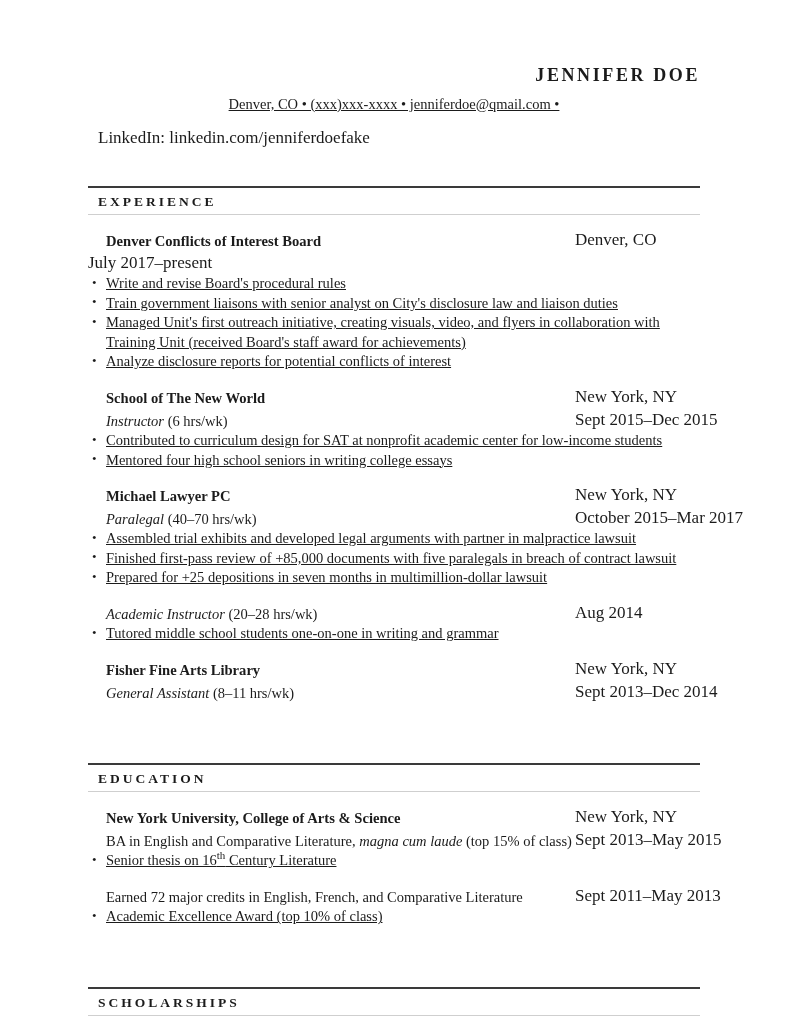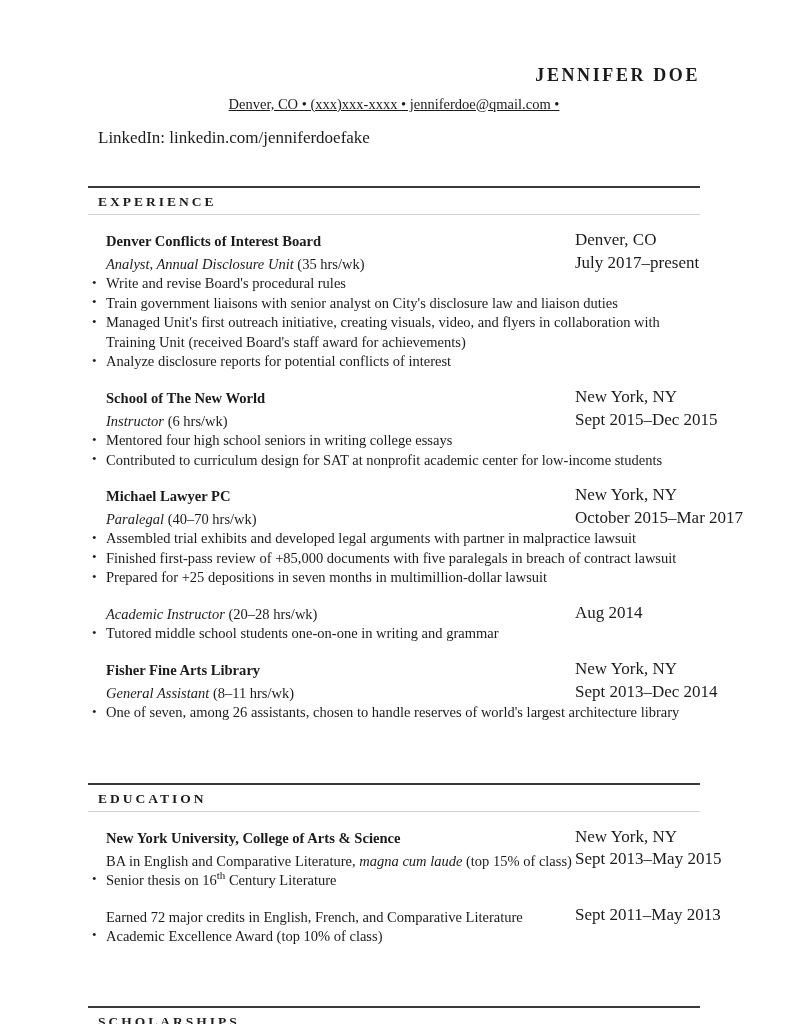--- a/index.html
+++ b/index.html
@@ -107,20 +107,21 @@
     font-style: normal;
   }
   .degree { font-style: normal; }
   .em { font-style: italic; }
 
   
   ul.bullets {
     list-style: none;
     margin: 0;
     padding: 0;
+    text-decoration: underline;
   }
   ul.bullets li {
     position: relative;
     padding-left: 18px;
     margin: 0;
     font-size: 14.5px;
     line-height: 1.345;
     width: 600px;
   }
   ul.bullets li::before {
@@ -155,23 +156,20 @@
       <div class="sec-rule-bot"></div>
 
       <div class="entry">
         <div class="row">
           <div class="col-left">
             <span class="org">Denver Conflicts of Interest Board</span>
           </div>
           <div class="col-right">Denver, CO</div>
         </div>
         <div class="row">
-          <div class="col-left">
-            <span class="role">Analyst, Annual Disclosure Unit</span><span class="role-hours"> (35 hrs/wk)</span>
-          </div>
           <div class="col-right">July 2017–present</div>
         </div>
         <ul class="bullets">
           <li>Write and revise Board's procedural rules</li>
           <li>Train government liaisons with senior analyst on City's disclosure law and liaison duties</li>
           <li>Managed Unit's first outreach initiative, creating visuals, video, and flyers in collaboration with Training Unit (received Board's staff award for achievements)</li>
           <li>Analyze disclosure reports for potential conflicts of interest</li>
         </ul>
       </div>
 
@@ -182,22 +180,22 @@
           </div>
           <div class="col-right">New York, NY</div>
         </div>
         <div class="row">
           <div class="col-left">
             <span class="role">Instructor</span><span class="role-hours"> (6 hrs/wk)</span>
           </div>
           <div class="col-right">Sept 2015–Dec 2015</div>
         </div>
         <ul class="bullets">
+          <li>Contributed to curriculum design for SAT at nonprofit academic center for low-income students</li>
           <li>Mentored four high school seniors in writing college essays</li>
-          <li>Contributed to curriculum design for SAT at nonprofit academic center for low-income students</li>
         </ul>
       </div>
 
       <div class="entry">
         <div class="row">
           <div class="col-left">
             <span class="org">Michael Lawyer PC</span>
           </div>
           <div class="col-right">New York, NY</div>
         </div>
@@ -232,23 +230,20 @@
             <span class="org">Fisher Fine Arts Library</span>
           </div>
           <div class="col-right">New York, NY</div>
         </div>
         <div class="row">
           <div class="col-left">
             <span class="role">General Assistant</span><span class="role-hours"> (8–11 hrs/wk)</span>
           </div>
           <div class="col-right">Sept 2013–Dec 2014</div>
         </div>
-        <ul class="bullets">
-          <li>One of seven, among 26 assistants, chosen to handle reserves of world's largest architecture library</li>
-        </ul>
       </div>
     </div>
 
     <div class="gap-lg"></div>
 
     <div class="section">
       <div class="sec-rule-top"></div>
       <div class="sec-title">EDUCATION</div>
       <div class="sec-rule-bot"></div>
 

